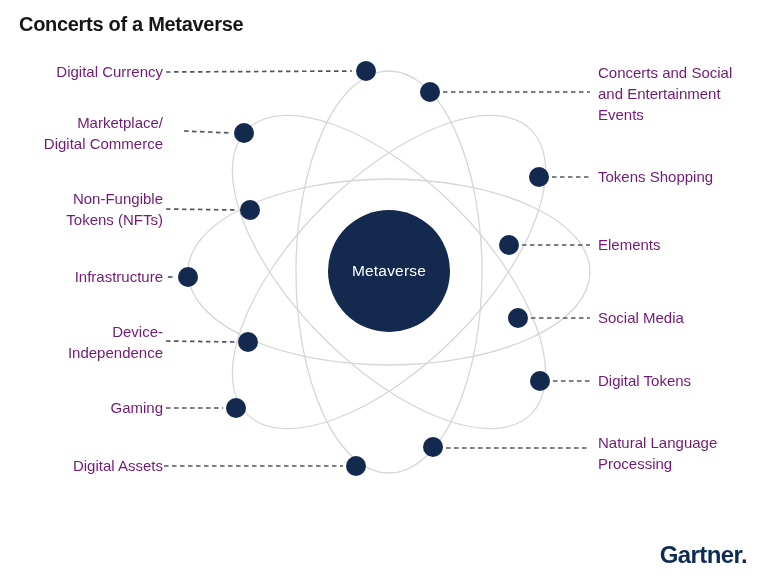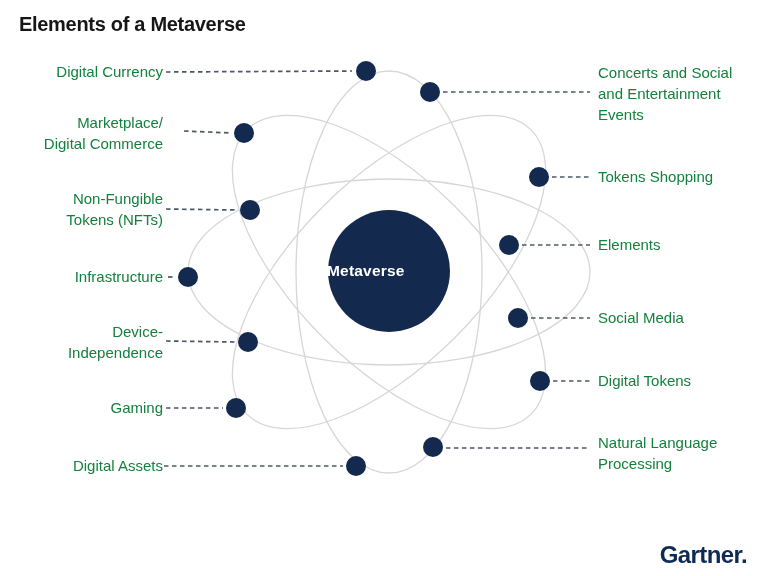--- a/index.html
+++ b/index.html
@@ -22,33 +22,34 @@
   }
   .diagram-svg {
     position: absolute;
     left: 0;
     top: 0;
   }
   .node-label {
     position: absolute;
     font-size: 15px;
     line-height: 21px;
-    color: #15803d;
+    color: #701a75;
     white-space: pre-line;
   }
   .node-label.left { text-align: right; left: 6px; width: 157px; }
   .node-label.right { text-align: left; left: 598px; width: 168px; }
   .center-label {
     position: absolute;
     left: 327px;
     top: 262px;
     width: 124px;
+    text-align: center;
     color: #ffffff;
     font-size: 15.5px;
-    font-weight: 700;
+    font-weight: 400;
     letter-spacing: 0.2px;
   }
   .source-block {
     position: absolute;
     left: 18px;
     top: 489px;
     font-size: 11.5px;
     line-height: 21px;
     color: #8b8f93;
   }
@@ -60,21 +61,21 @@
     font-weight: 700;
     letter-spacing: -0.6px;
     color: #0e2b55;
   }
 </style>
 </head>
 <body>
 
 <div class="stage">
 
-  <div class="title">Elements of a Metaverse</div>
+  <div class="title">Concerts of a Metaverse</div>
 
   <svg class="diagram-svg" width="768" height="576" viewBox="0 0 768 576">
 
     <g fill="none" stroke="#d6d6d6" stroke-width="1.3">
       <ellipse cx="389" cy="272" rx="201" ry="93"></ellipse>
       <ellipse cx="389" cy="272" rx="201" ry="93" transform="rotate(45 389 272)"></ellipse>
       <ellipse cx="389" cy="272" rx="201" ry="93" transform="rotate(90 389 272)"></ellipse>
       <ellipse cx="389" cy="272" rx="201" ry="93" transform="rotate(135 389 272)"></ellipse>
     </g>
 

